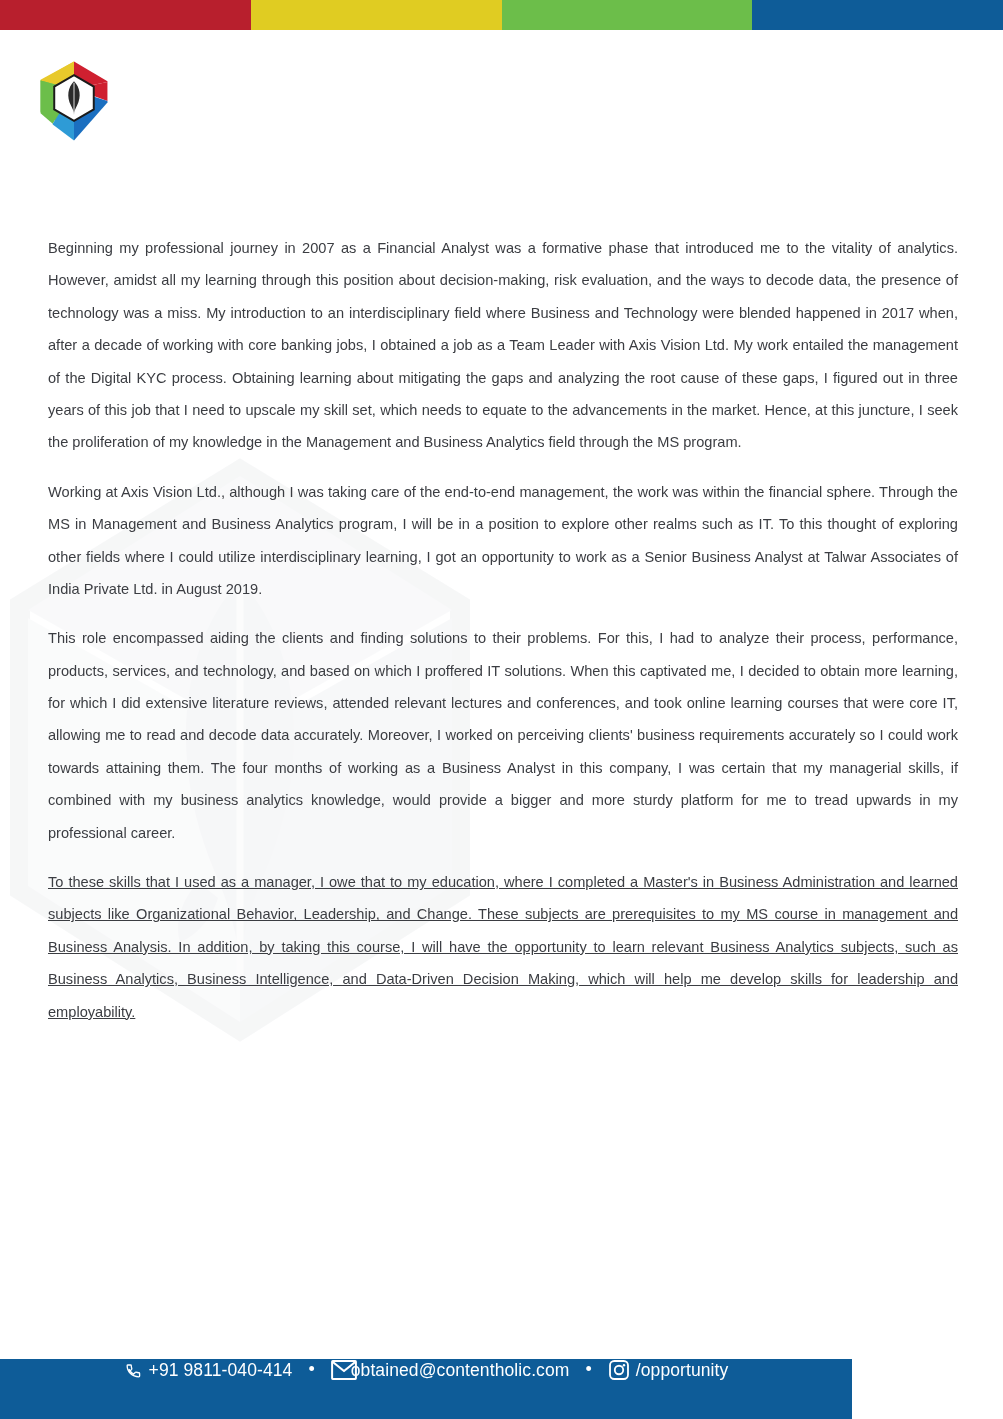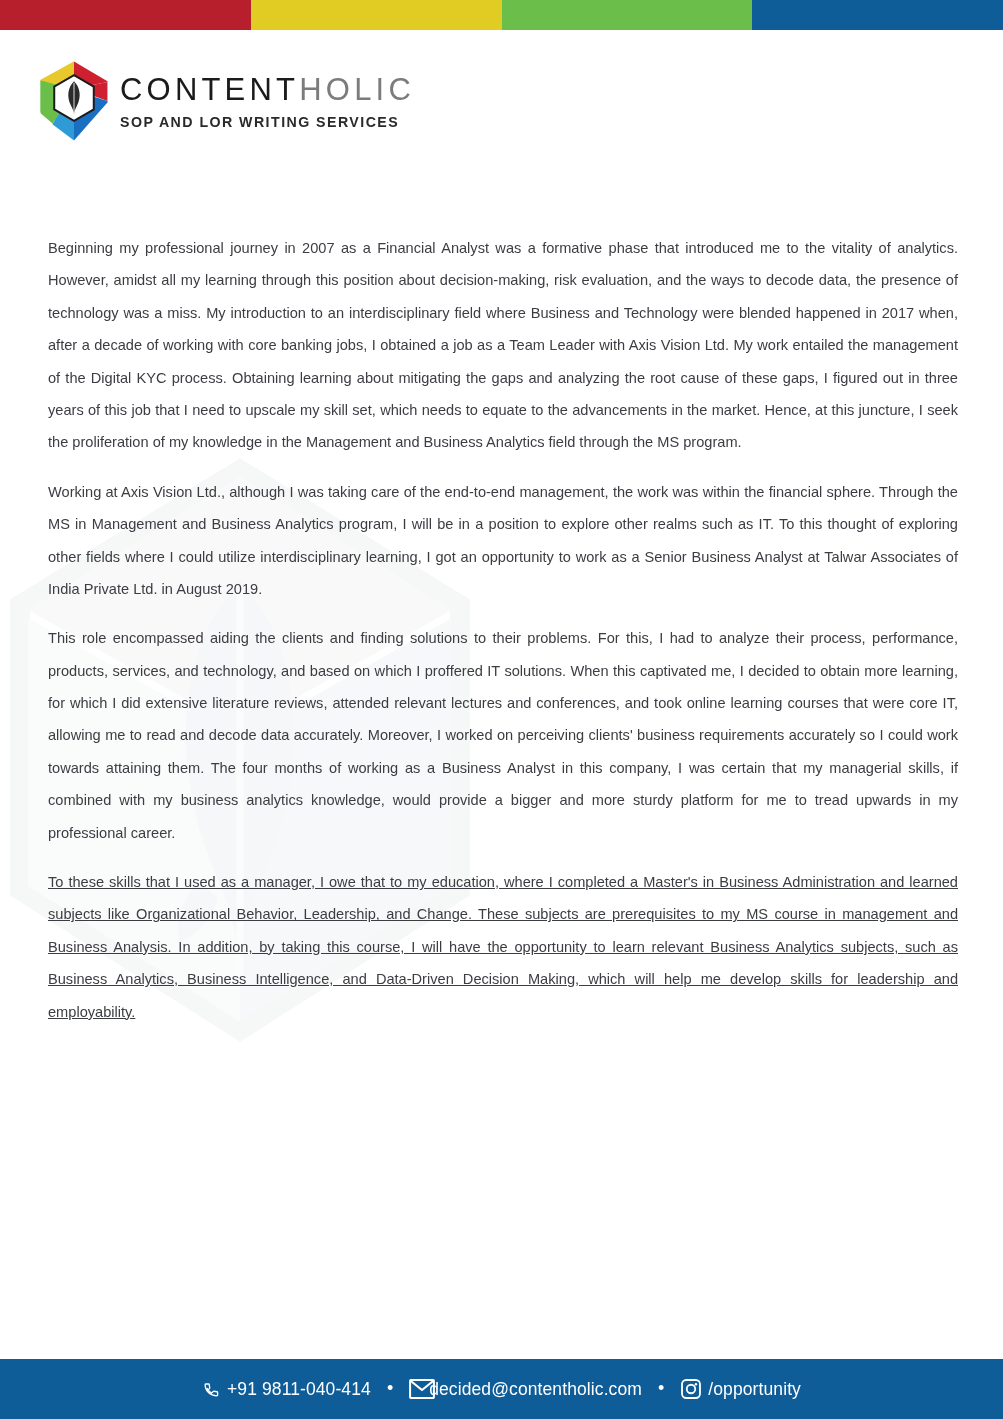--- a/index.html
+++ b/index.html
@@ -123,25 +123,25 @@
     text-justify:inter-word;
     margin-bottom:17px;
   }
   .content p:last-child { margin-bottom:0;text-decoration:underline; }
 
   
   .footer {
     position:absolute;
     left:0;
     bottom:0;
-    width:1003px;
+    width:852px;
     height:60px;
     background:#0e5c98;
     display:flex;
-    align-items:center;
+    align-items:flex-start;
     justify-content:center;
   }
   .footer-inner {
     display:flex;
     align-items:center;
     gap:0;
   }
   .fitem {
     display:flex;
     align-items:center;
@@ -196,24 +196,20 @@
           <polygon points="22,86 50,42 50,108 22,87" fill="#2e9bd6"></polygon>
 
           <polygon points="50,42 94,56 94,58 50,108" fill="#1b6fc0"></polygon>
 
           <polygon points="50,22 76,37 76,67 50,82 24,67 24,37" fill="#ffffff"></polygon>
           <polygon points="50,22 76,37 76,67 50,82 24,67 24,37" fill="none" stroke="#1b1b1b" stroke-width="2.6"></polygon>
 
           <path d="M50,30 C58,38 60,50 54,62 C52,66 50,70 50,74 C50,70 48,66 46,62 C40,50 42,38 50,30 Z" fill="#2b2b2b"></path>
           <path d="M50,32 L50,74" stroke="#ffffff" stroke-width="1.1"></path>
         </svg>
-      </span>
-      <span class="logo-words">
-        <span class="wordmark"><span>CONTENT</span><span class="light">HOLIC</span></span>
-        <span class="tagline">SOP AND LOR WRITING SERVICES</span>
       </span>
     </div>
 
   </div>
 
   <div class="watermark">
     <svg viewBox="0 0 560 680" width="560" height="680" aria-hidden="true">
       <g fill="none" stroke="#e3e5e8" stroke-width="20">
         <polygon points="280,40 500,175 500,460 280,600 60,460 60,175"></polygon>
       </g>
@@ -253,21 +249,21 @@
 
       <span class="fsep">•</span>
 
       <span class="fitem email">
         <span class="ficon">
           <svg viewBox="0 0 26 20" width="26" height="20" aria-hidden="true">
             <rect x="1.1" y="1.1" width="23.8" height="17.8" rx="0.6" fill="none" stroke="#ffffff" stroke-width="2"></rect>
             <path d="M1.8 2 L13 11 L24.2 2" fill="none" stroke="#ffffff" stroke-width="2.2" stroke-linejoin="round"></path>
           </svg>
         </span>
-        <span>decided@contentholic.com</span>
+        <span>obtained@contentholic.com</span>
       </span>
 
       <span class="fsep">•</span>
 
       <span class="fitem social">
         <span class="ficon">
           <svg viewBox="0 0 24 24" width="22" height="22" aria-hidden="true">
             <rect x="2.2" y="2.2" width="19.6" height="19.6" rx="4.6" fill="none" stroke="#ffffff" stroke-width="2"></rect>
             <circle cx="12" cy="12" r="4.6" fill="none" stroke="#ffffff" stroke-width="2"></circle>
             <circle cx="17.4" cy="6.7" r="1.35" fill="#ffffff"></circle>

